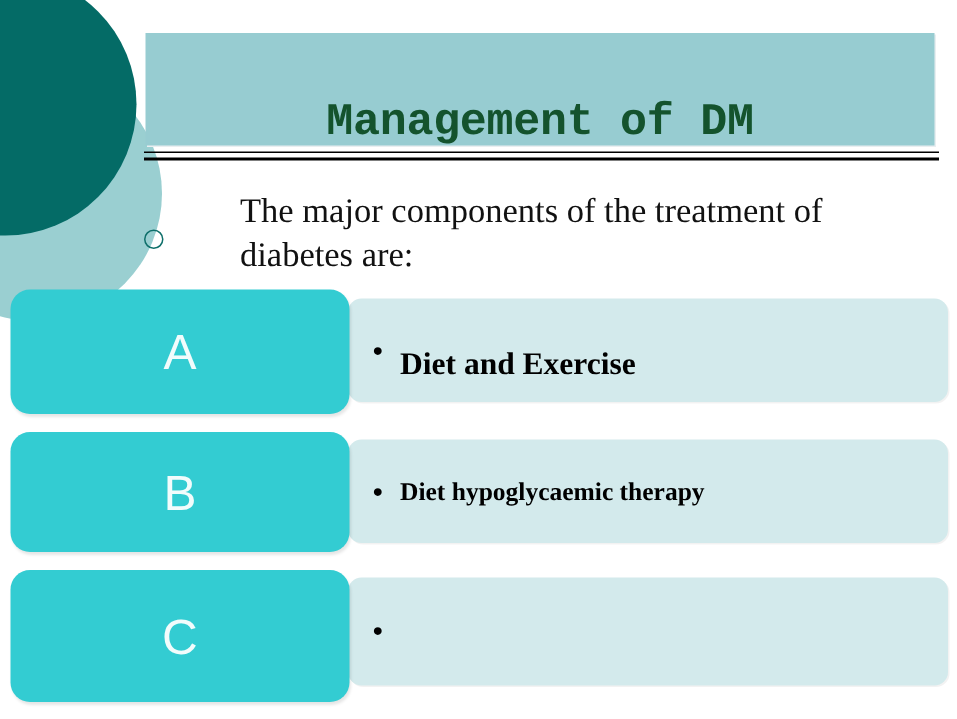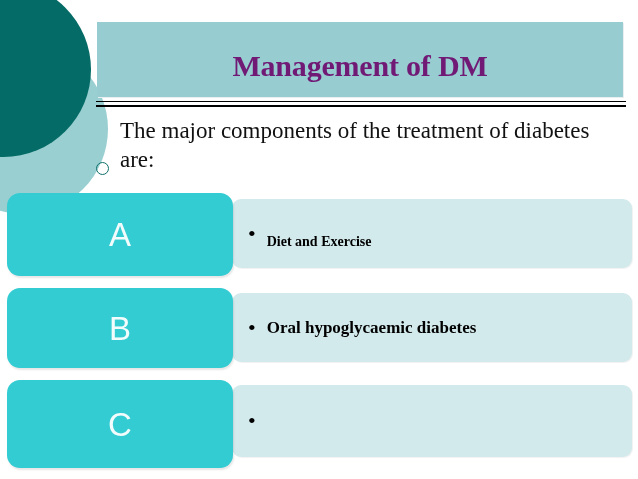--- a/index.html
+++ b/index.html
@@ -46,27 +46,27 @@
     width: 526px;
     height: 75px;
     background: #97CCD1;
     box-shadow: 1px 1px 0 #e9eef0;
     z-index: 5;
     display: flex;
     align-items: flex-end;
     justify-content: center;
   }
   .title-text {
-    font-family: Liberation Serif, serif;
+    font-family: Liberation Mono, monospace;
     font-weight: bold;
     font-size: 30px;
-    color: #701a75;
+    color: #14532d;
     letter-spacing: -0.2px;
     line-height: 1;
-    padding-bottom: 16px;
+    padding-bottom: 0;
     white-space: nowrap;
   }
   .title-rule-outer {
     position: absolute;
     left: 96px;
     top: 101px;
     width: 530px;
     height: 0;
     border-top: 1px solid #000000;
     z-index: 6;
@@ -78,25 +78,26 @@
     width: 530px;
     height: 0;
     border-top: 2px solid #000000;
     z-index: 6;
   }
 
   
   .intro-bullet {
     position: absolute;
     left: 96px;
-    top: 116px;
+    top: 126px;
     width: 500px;
     z-index: 4;
     display: flex;
-    align-items: flex-end;
+    align-items: center;
+    gap: 40px;
   }
   .intro-marker {
     width: 11px;
     height: 11px;
     border: 1.6px solid #0E6F6A;
     border-radius: 50%;
     flex: 0 0 auto;
     margin-top: 9px;
     margin-right: 11px;
   }
@@ -157,21 +158,21 @@
   }
   .row-label {
     font-family: "Liberation Serif", "DejaVu Serif", serif;
     font-weight: bold;
     color: #000000;
   }
 
   
   #row-a .row-tile  { top: 193px; height: 83px; }
   #row-a .row-panel { top: 199px; height: 69px; }
-  #row-a .row-label { font-size: 14px; margin-top: 17px; }
+  #row-a .row-label { font-size: 21px; margin-top: 17px; }
 
   #row-b .row-tile  { top: 288px; height: 80px; }
   #row-b .row-panel { top: 293px; height: 69px; }
   #row-b .row-label { font-size: 17px; }
 
   #row-c .row-tile  { top: 380px; height: 88px; }
   #row-c .row-panel { top: 385px; height: 72px; }
   #row-c .row-label { font-size: 21px; }
 </style>
 </head>
@@ -205,21 +206,21 @@
     </div>
   </div>
 
   <div class="row" id="row-b">
     <div class="row-tile">
       <span class="row-letter">B</span>
     </div>
     <div class="row-panel">
       <div class="row-item">
         <span class="row-marker">•</span>
-        <span class="row-label">Oral hypoglycaemic diabetes</span>
+        <span class="row-label">Diet hypoglycaemic therapy</span>
       </div>
     </div>
   </div>
 
   <div class="row" id="row-c">
     <div class="row-tile">
       <span class="row-letter">C</span>
     </div>
     <div class="row-panel">
       <div class="row-item">

